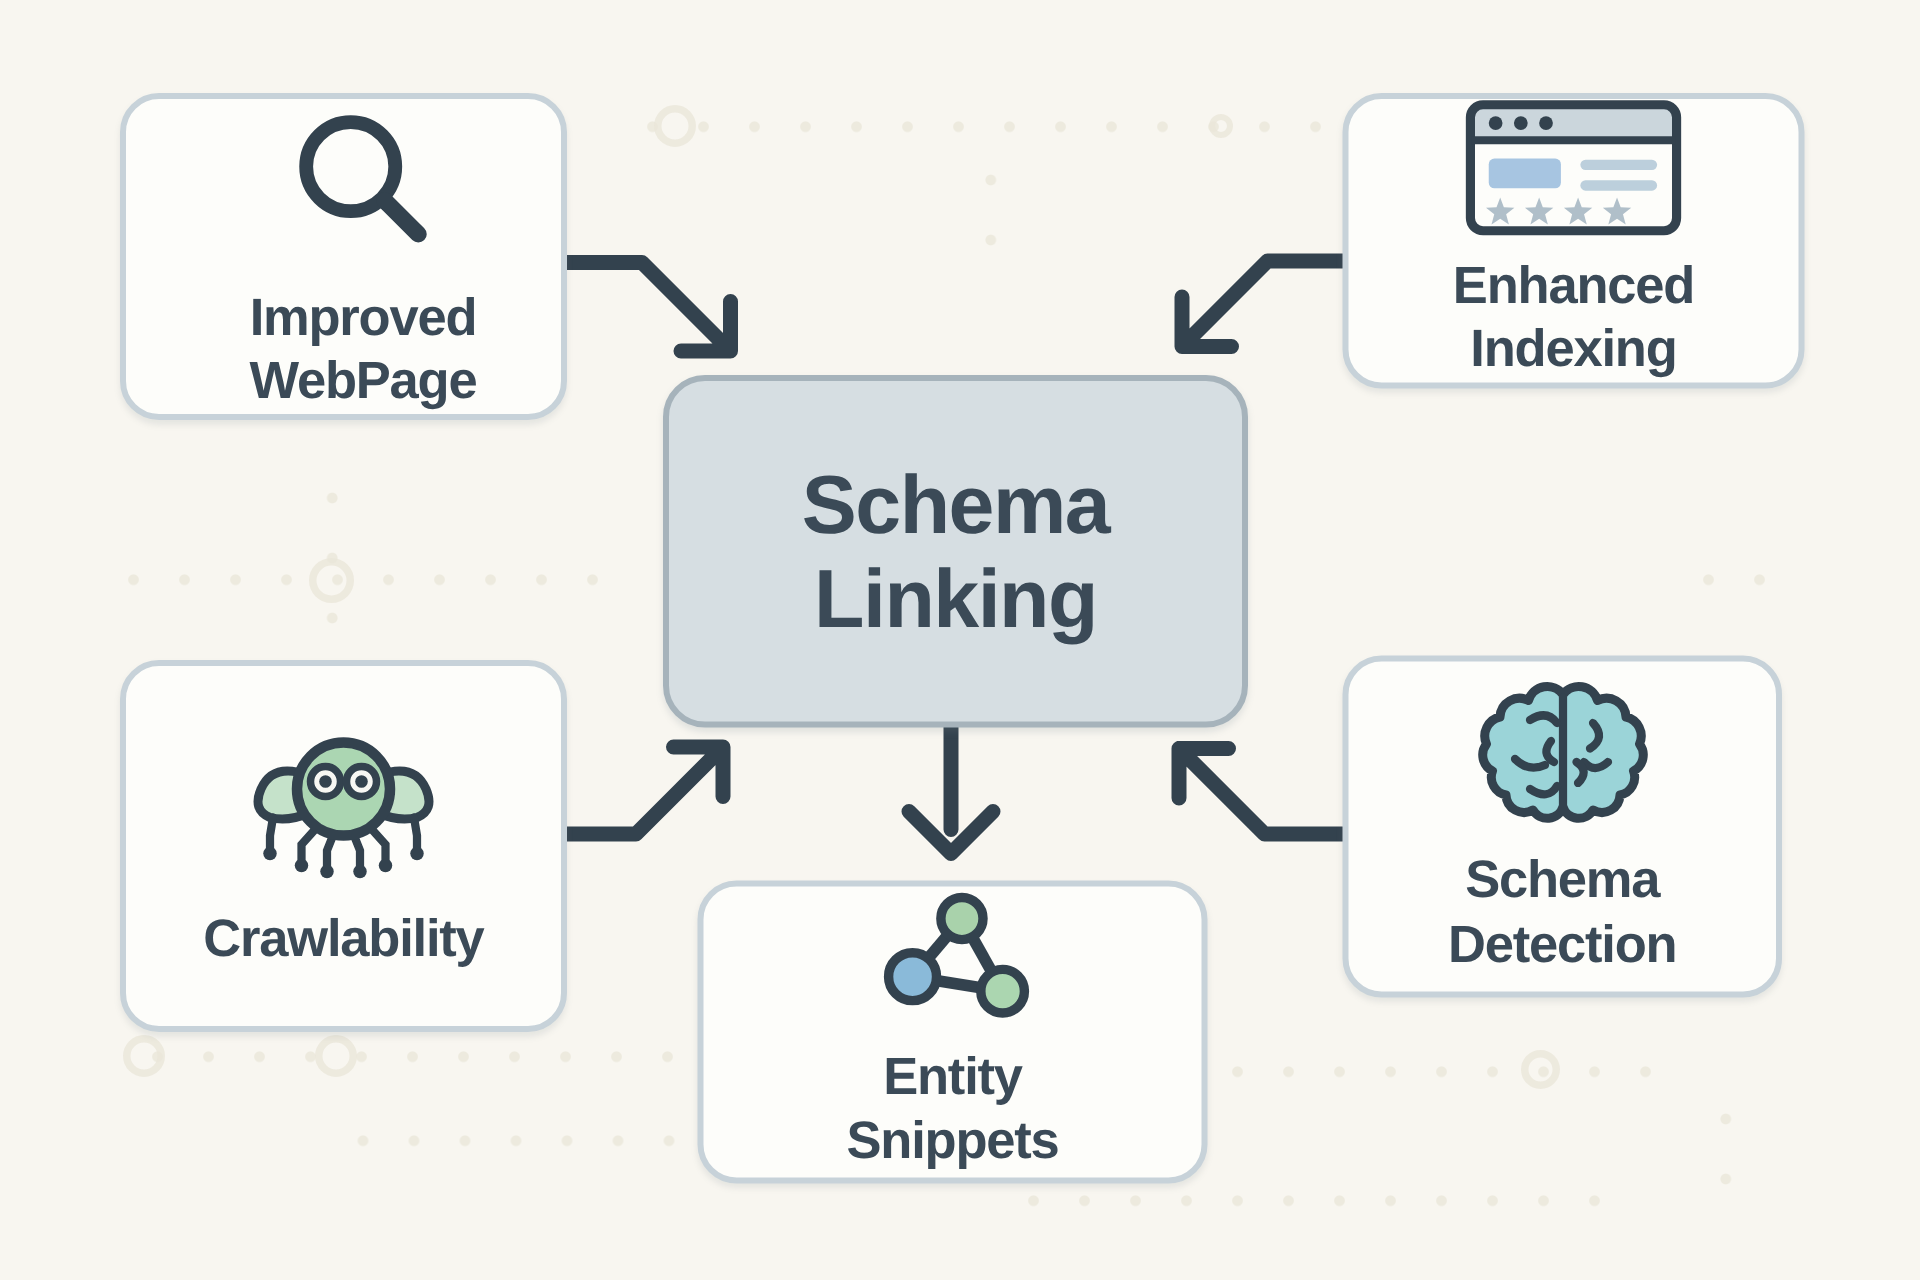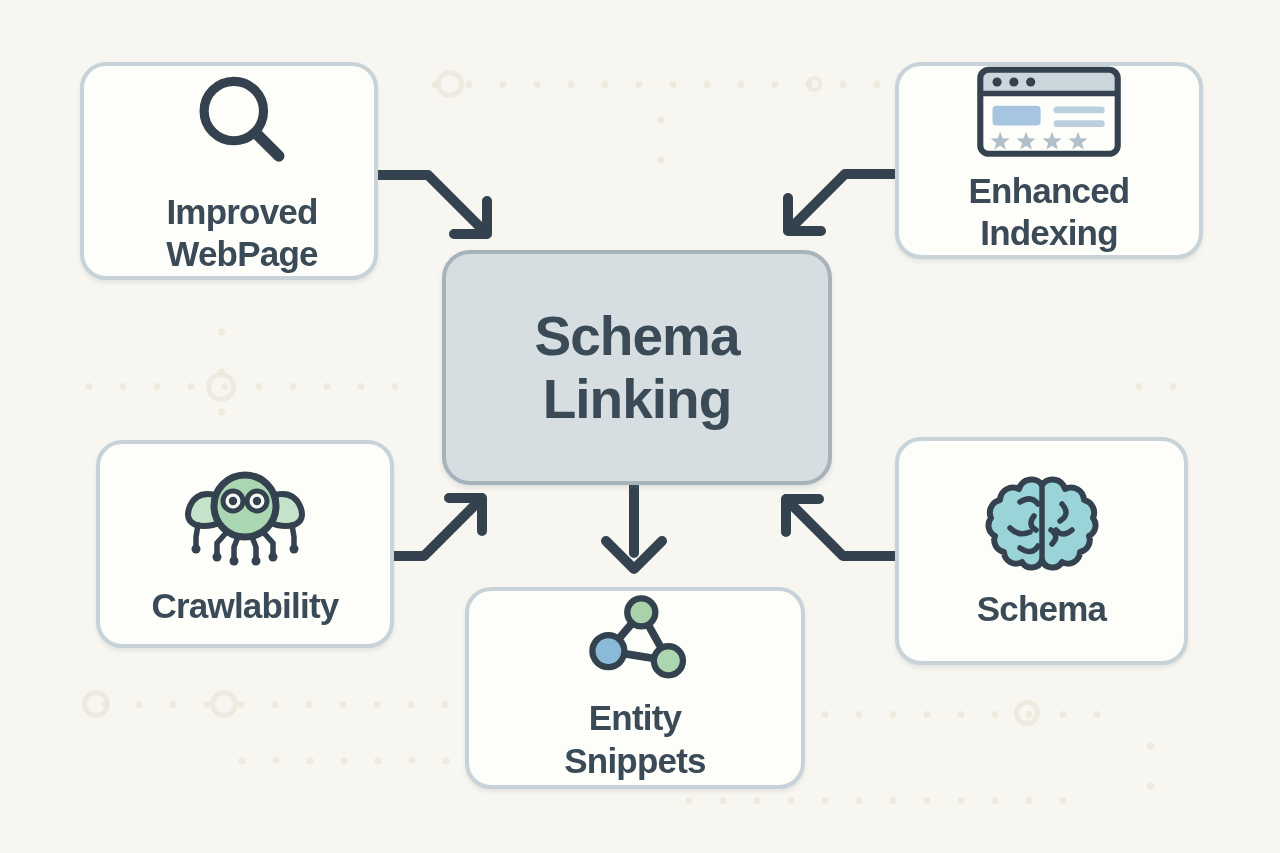--- a/index.html
+++ b/index.html
@@ -80,21 +80,21 @@
     font-size: 55px;
     line-height: 1.14;
     letter-spacing: -1px;
     color: var(--ink);
   }
   .center-card .title span { display:block; }
 
   
   #box-improved   { left:80px;  top:62px;  width:298px; height:218px;padding-left:26px; }
   #box-snippets   { left:895px; top:62px;  width:308px; height:197px; }
-  #box-crawl      { left:96px;  top:440px; width:298px; height:208px; }
+  #box-crawl      { left:80px;  top:440px; width:298px; height:248px; }
   #box-topic      { left:895px; top:437px; width:293px; height:228px; }
   #box-entity     { left:465px; top:587px; width:340px; height:202px; }
   #box-center     { left:442px; top:250px; width:390px; height:235px; }
 </style>
 </head>
 <body>
 
 <div class="canvas">
 
   <div class="dots-h" style="left:418px; top:80px;  width:470px;"></div>
@@ -215,20 +215,21 @@
         <path d="M86 32 q 9 10 -2 17"></path>
         <path d="M34 56 q 9 9 20 4"></path>
         <path d="M96 58 q -9 8 -16 0"></path>
         <path d="M58 44 q -7 9 2 14"></path>
         <path d="M76 72 q 8 -8 -1 -14"></path>
         <path d="M44 76 q 12 8 18 -2"></path>
       </g>
     </svg>
     <div class="label">
       <span>Schema</span>
+      <span>Detection</span>
     </div>
   </div>
 
   <div class="card" id="box-entity">
     <svg width="112" height="92" viewBox="0 0 115 95">
       <g stroke="var(--outline)" stroke-width="8">
         <line x1="64" y1="20" x2="30" y2="60"></line>
         <line x1="30" y1="60" x2="92" y2="70"></line>
         <line x1="64" y1="20" x2="92" y2="70"></line>
       </g>

